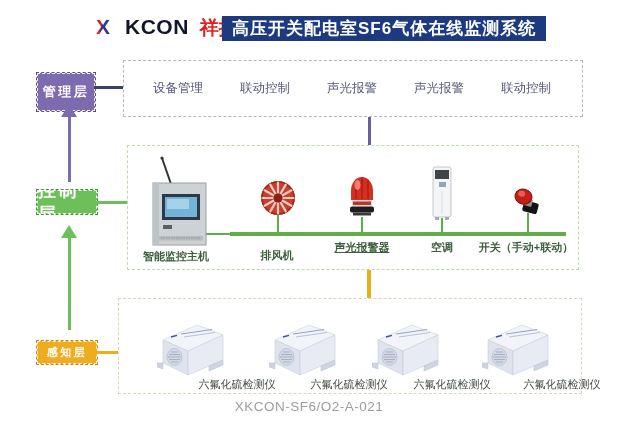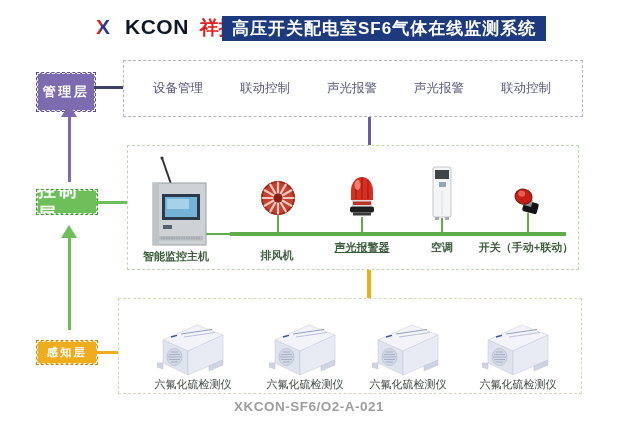--- a/index.html
+++ b/index.html
@@ -64,42 +64,42 @@
   #tick-switch { left:527px; top:213px; height:19px; }
 
   
   .dev-label { font-size:11px; color:#3b5e3b; font-weight:600; text-align:center; white-space:nowrap; }
   #lbl-host   { left:141px; top:249px; width:70px; }
   #lbl-fan    { left:247px; top:240px; width:60px;margin-top:8px; }
   #lbl-alarm  { left:332px; top:240px; width:60px;text-decoration:underline; }
   #lbl-ac     { left:412px; top:240px; width:60px; }
   #lbl-switch { left:468px; top:240px; width:116px; }
 
-  .det-label { font-size:11px; color:#3f4a3f; text-align:center; white-space:nowrap; }
+  .det-label { font-size:11px; color:#3f4a3f; text-align:center; white-space:nowrap;margin-left:44px; }
   #lbl-det-0 { left:148px; top:377px; width:90px; }
   #lbl-det-1 { left:260px; top:377px; width:90px; }
   #lbl-det-2 { left:363px; top:377px; width:90px; }
   #lbl-det-3 { left:473px; top:377px; width:90px; }
 
   
   #dev-host   { left:141px; top:155px; }
   #dev-fan    { left:257px; top:179px; }
   #dev-alarm  { left:349px; top:175px; }
   #dev-ac     { left:432px; top:166px; }
   #dev-switch { left:510px; top:188px; }
   #det-0 { left:157px; top:317px; }
   #det-1 { left:269px; top:317px; }
   #det-2 { left:372px; top:317px; }
   #det-3 { left:482px; top:317px; }
 
   
   .website { left:430px; top:277px; width:140px; text-align:right;
              color:#8bbf55; font-weight:700; font-size:14.5px; }
   .footer-code { left:0; top:399px; width:618px; text-align:center;
-                 color:#9e9e9e; font-size:13.5px; letter-spacing:.5px;font-weight:bold; }
+                 color:#9e9e9e; font-size:13.5px; letter-spacing:.5px; }
 </style>
 </head>
 <body>
 
 <div class="canvas">
 
   <div class="abs logo">
     <span class="x">X</span><span class="rest">KCON</span><span class="cn">祥控</span>
   </div>
   <div class="abs banner">高压开关配电室SF6气体在线监测系统</div>

